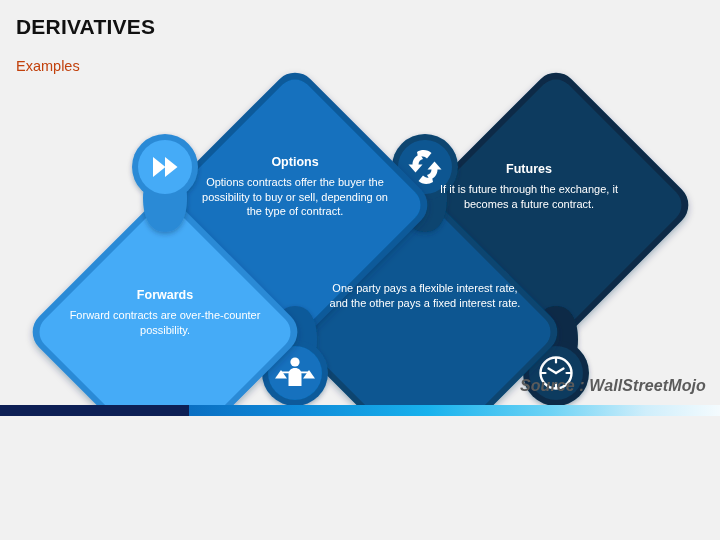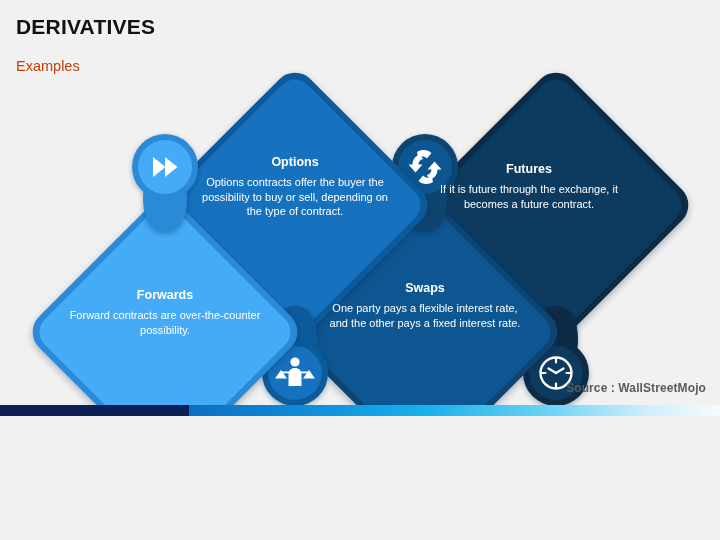--- a/index.html
+++ b/index.html
@@ -76,21 +76,22 @@
   #text-forwards { left: 64px;  top: 288px; width: 202px; }
   #text-options  { left: 196px; top: 155px; width: 198px; }
   #text-swaps    { left: 326px; top: 281px; width: 198px; }
   #text-futures  { left: 430px; top: 162px; width: 198px; }
 
   
   #source-note {
     position: absolute;
     right: 14px;
     bottom: 21px;
-    font-size: 12px;
+    font-size: 16px;
+    font-style: italic;
     font-weight: bold;
     color: #5b5b5b;
     letter-spacing: 0.1px;
   }
   #bottom-bar {
     position: absolute;
     left: 0;
     bottom: 0;
     width: 720px;
     height: 11px;
@@ -226,21 +227,20 @@
       <div class="node-title">Forwards</div>
       <div class="node-desc">Forward contracts are over-the-counter possibility.</div>
     </div>
 
     <div class="node-text" id="text-options">
       <div class="node-title">Options</div>
       <div class="node-desc">Options contracts offer the buyer the possibility to buy or sell, depending on the type of contract.</div>
     </div>
 
     <div class="node-text" id="text-swaps">
-      <div class="node-title">Swaps</div>
       <div class="node-desc">One party pays a flexible interest rate, and the other pays a fixed interest rate.</div>
     </div>
 
     <div class="node-text" id="text-futures">
       <div class="node-title">Futures</div>
       <div class="node-desc">If it is future through the exchange, it becomes a future contract.</div>
     </div>
   </div>
 
   <div id="source-note">Source : WallStreetMojo</div>

